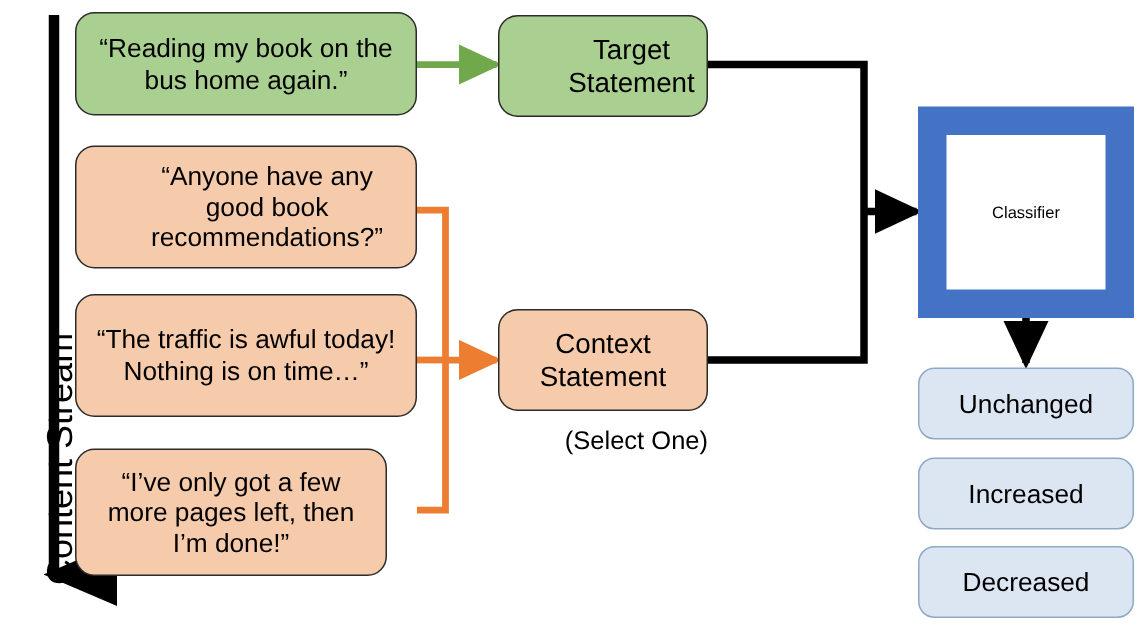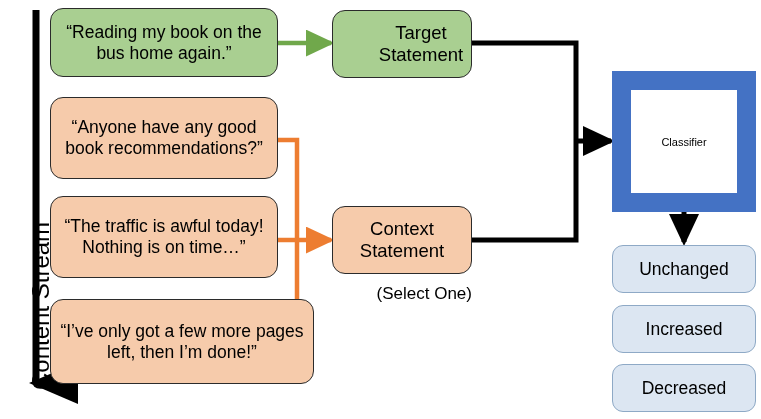--- a/index.html
+++ b/index.html
@@ -117,29 +117,29 @@
 
     <g>
       <line x1="684" y1="212" x2="684" y2="242" stroke="#000000" stroke-width="5" marker-end="url(#arrowBlack)"></line>
     </g>
   </svg>
 
   <div class="node stmt green-fill" style="left:50px; top:8px; width:228px; height:69px;">
     <span>“Reading my book on the bus home again.”</span>
   </div>
 
-  <div class="node stmt orange-fill" style="left:50px; top:97px; width:228px; height:82px;">
+  <div class="node stmt orange-fill" style="left:50px; top:97px; width:228px; height:82px;padding-left:36px;">
     <span>“Anyone have any good book recommendations?”</span>
   </div>
 
   <div class="node stmt orange-fill" style="left:50px; top:196px; width:228px; height:82px;">
     <span>“The traffic is awful today! Nothing is on time…”</span>
   </div>
 
-  <div class="node stmt orange-fill" style="left:50px; top:299px; width:264px; height:85px;">
+  <div class="node stmt orange-fill" style="left:50px; top:299px; width:208px; height:85px;">
     <span>“I’ve only got a few more pages left, then I’m done!”</span>
   </div>
 
   <div class="node stmt green-fill" style="left:332px; top:10px; width:140px; height:68px; font-size:18.5px;padding-left:46px;">
     <span>Target Statement</span>
   </div>
 
   <div class="node stmt orange-fill" style="left:332px; top:206px; width:140px; height:68px; font-size:18.5px;">
     <span>Context Statement</span>
   </div>

